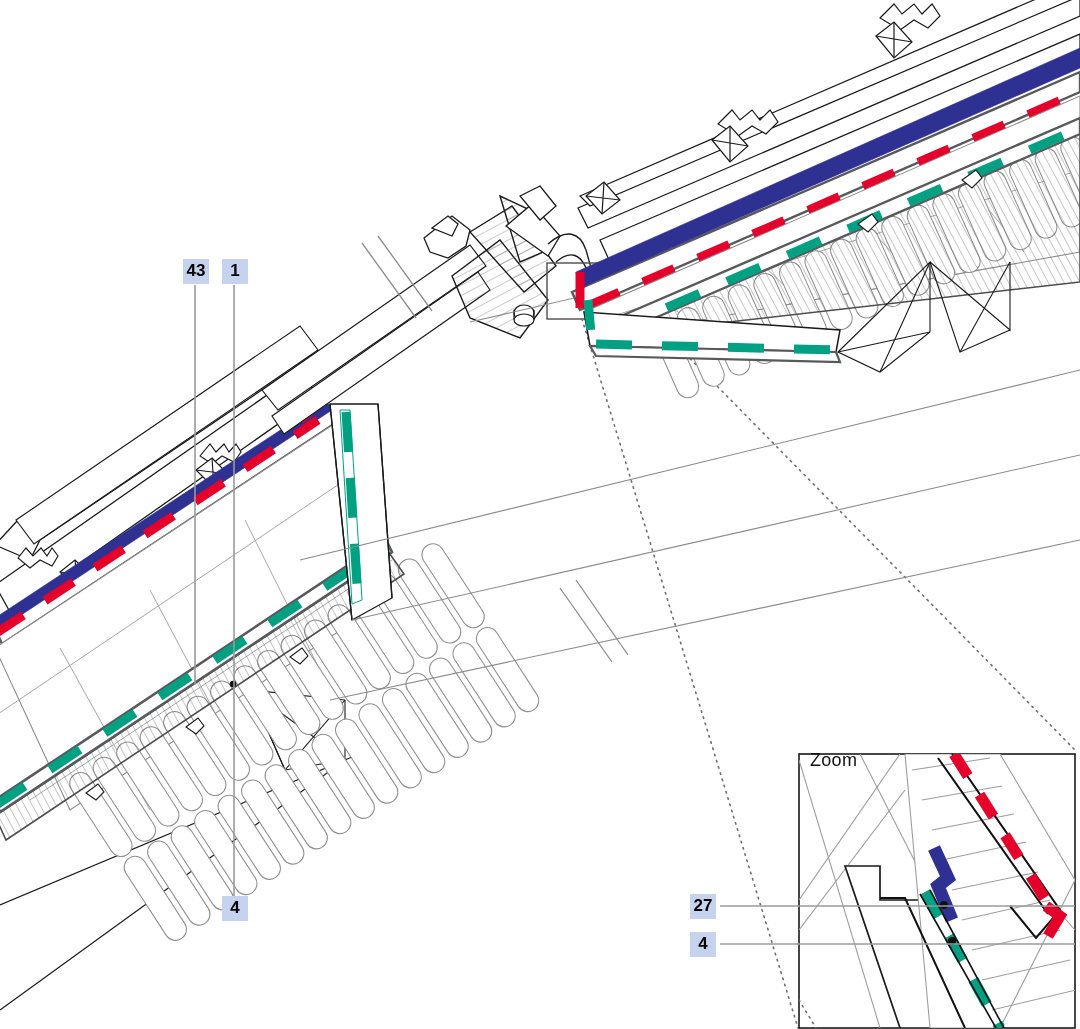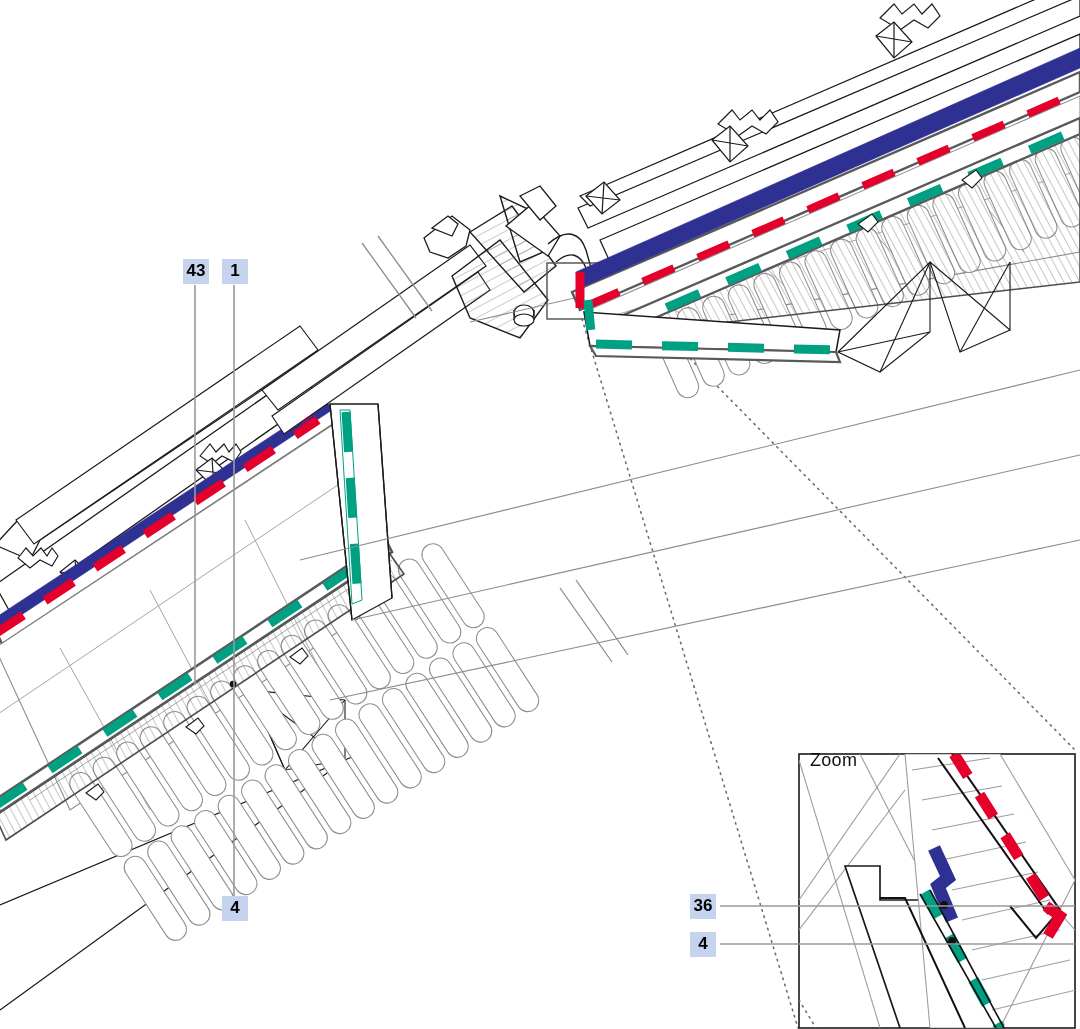--- a/index.html
+++ b/index.html
@@ -429,19 +429,19 @@
     </g>
 
   </svg>
 
   <div class="badge" style="left:183px;top:259px;">43</div>
 
   <div class="badge" style="left:222px;top:259px;">1</div>
 
   <div class="badge" style="left:222px;top:896px;">4</div>
 
-  <div class="badge" style="left:690px;top:894px;">36</div>
+  <div class="badge" style="left:690px;top:894px;">27</div>
 
   <div class="badge" style="left:690px;top:932px;">4</div>
 
   <div class="zoomlabel" style="left:810px;top:730px;margin-top:20px;">Zoom</div>
 
 </div>
 
 </body></html>

